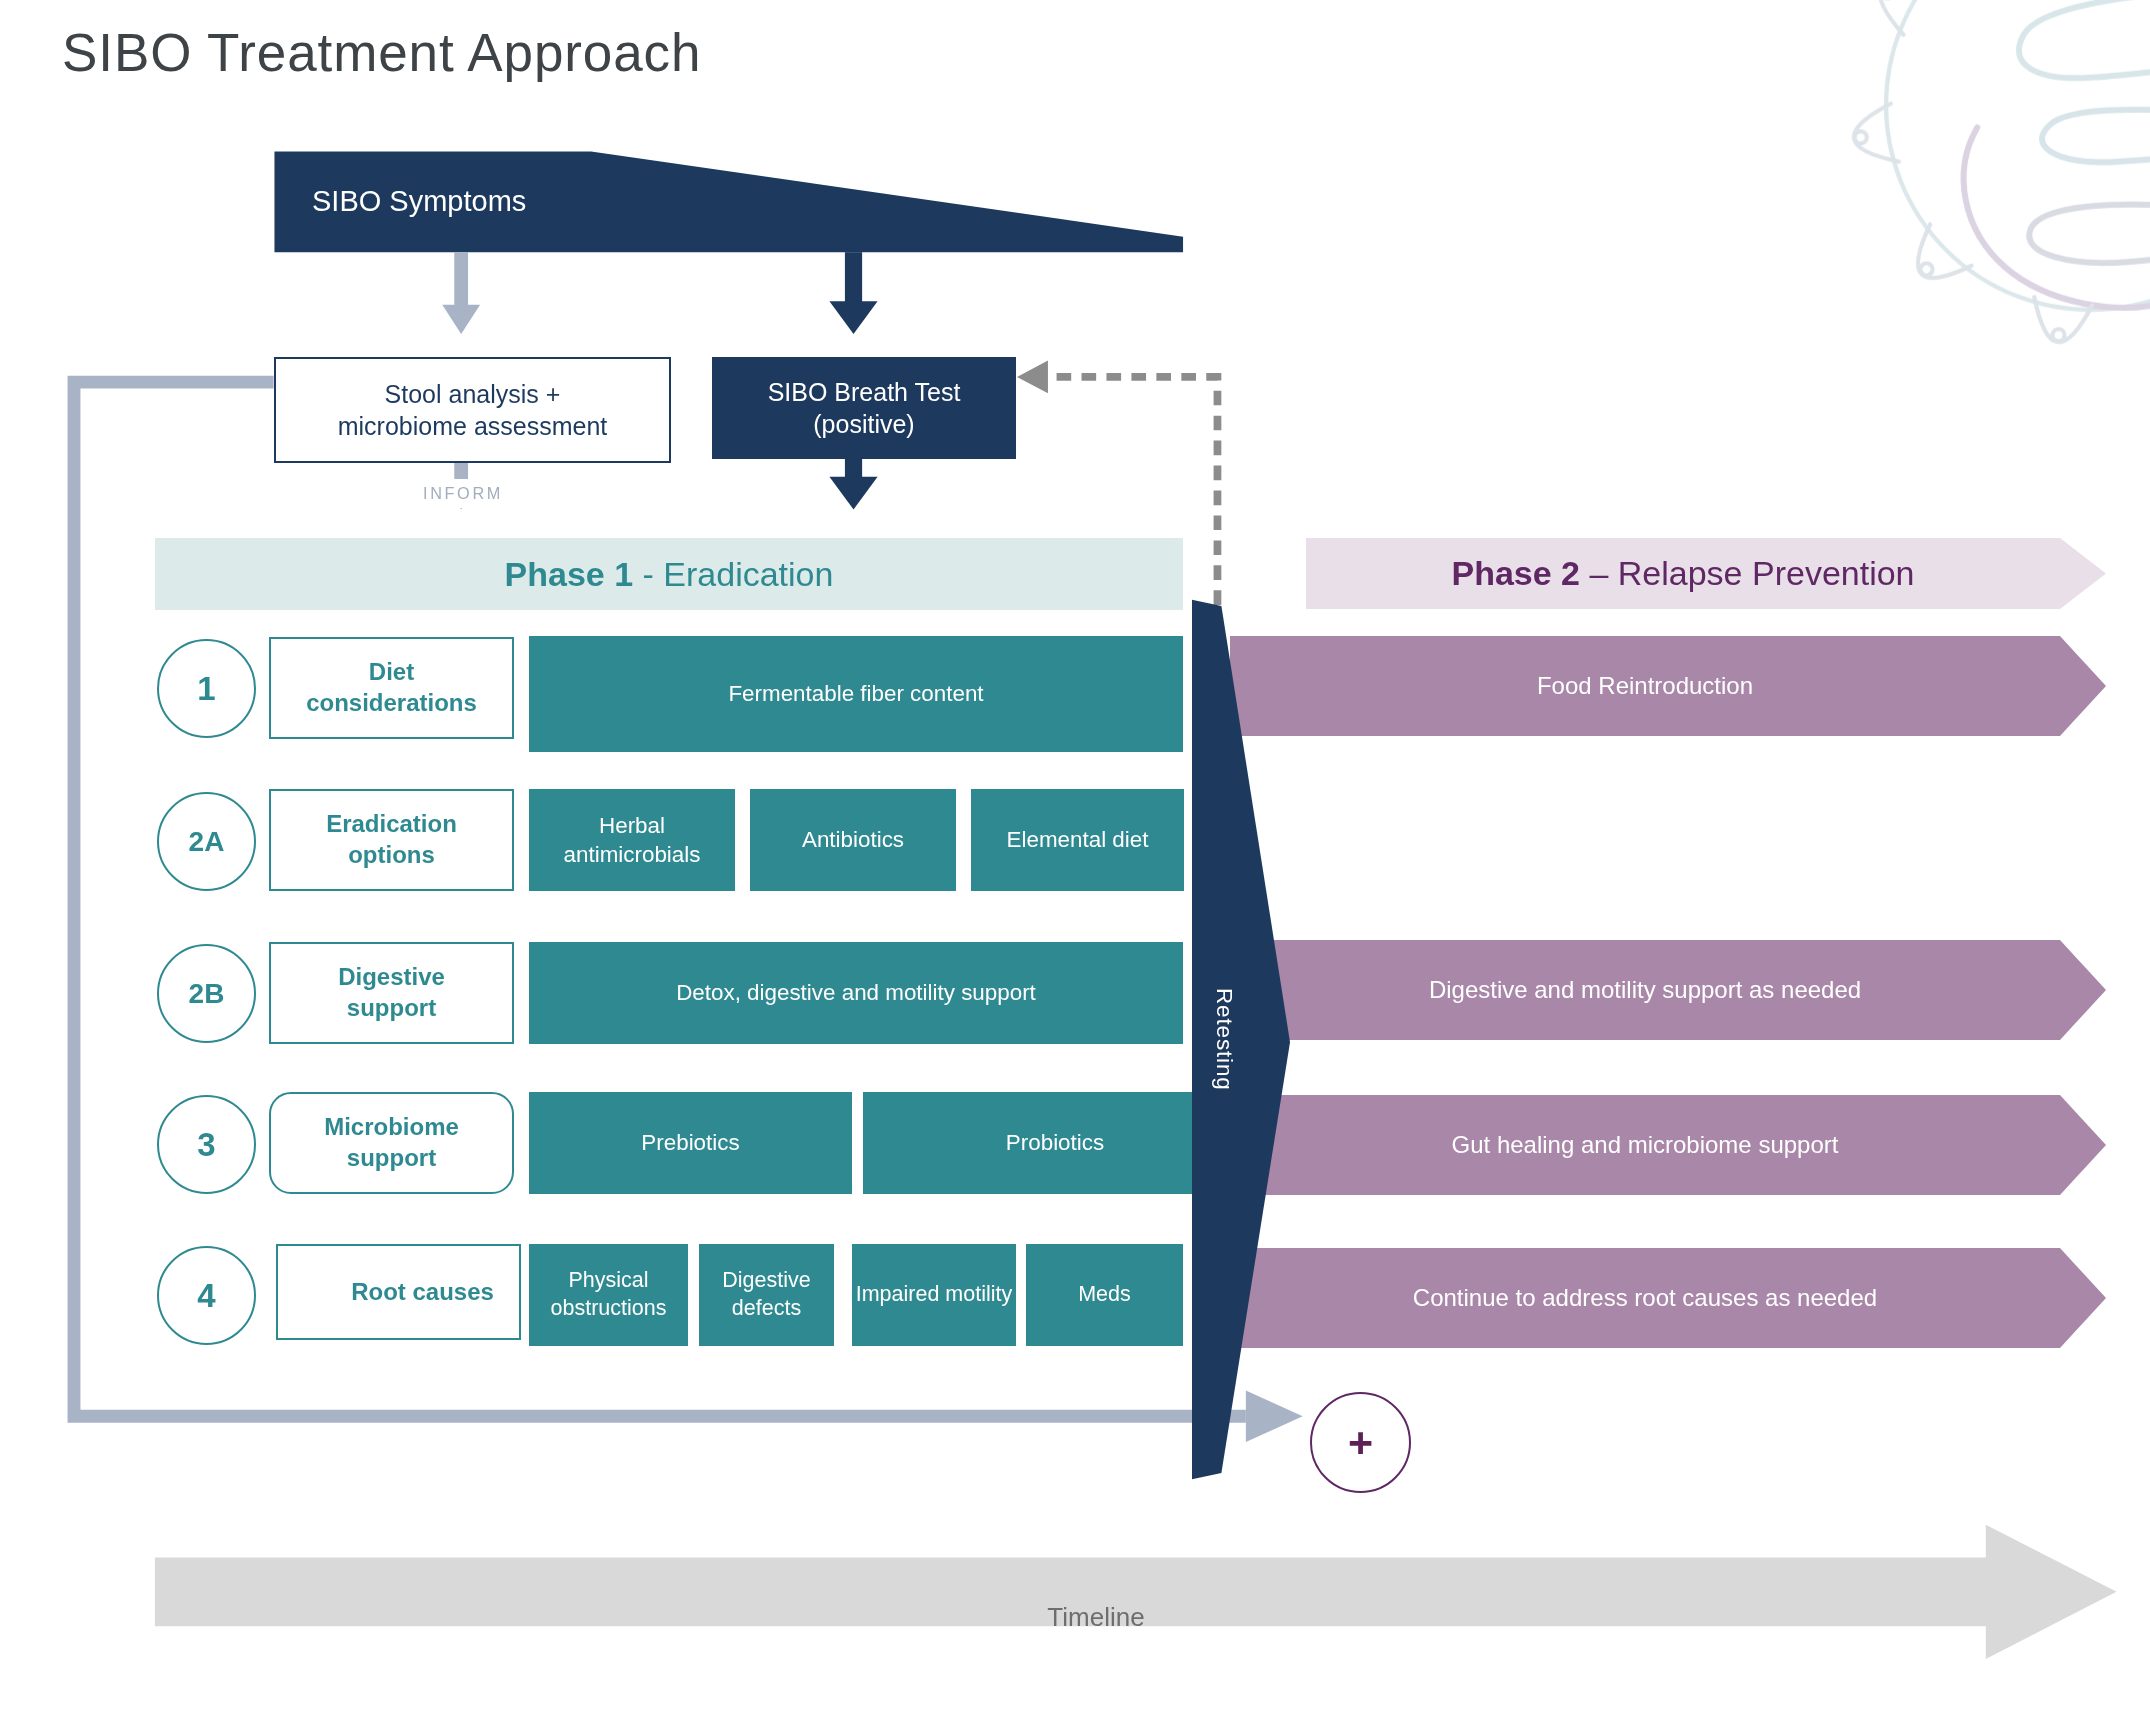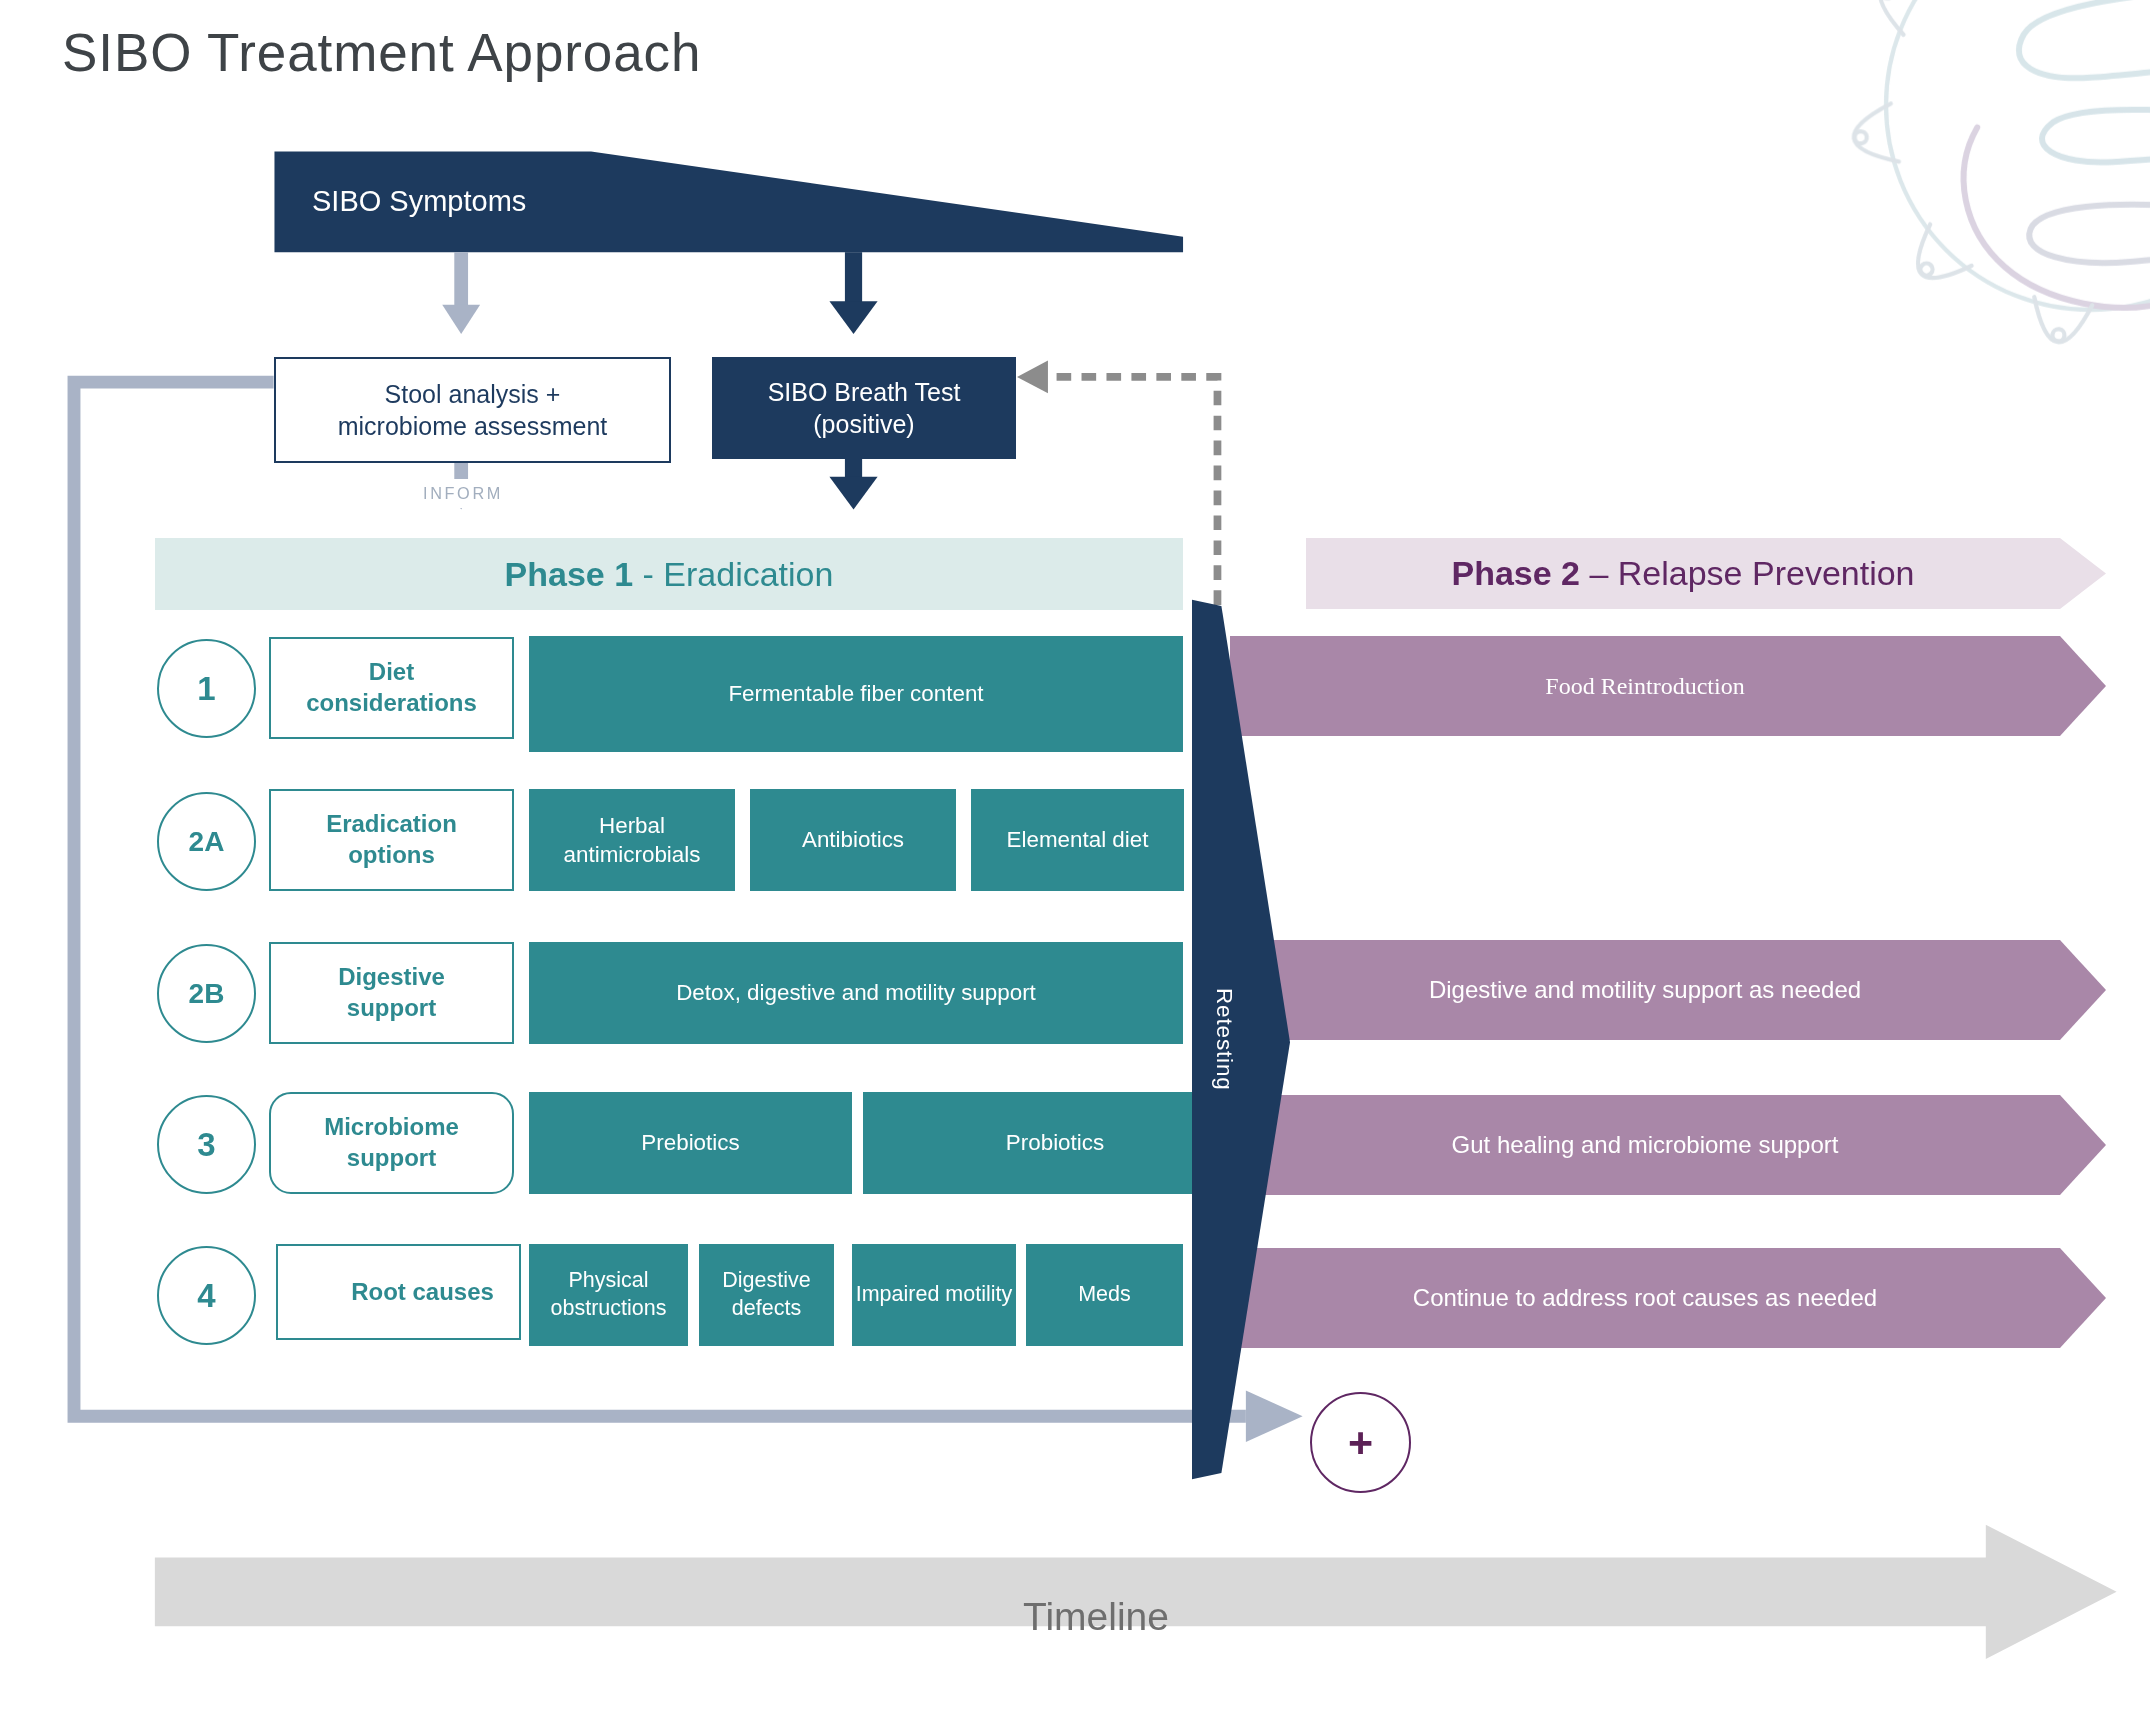--- a/index.html
+++ b/index.html
@@ -61,21 +61,21 @@
   }
   .retesting-shape{
     left:1192px;top:598px;width:98px;height:883px;background:#1d3a5e;z-index:5;
     clip-path:polygon(0 0.2%, 30% 0.9%, 100% 50.3%, 30% 99.1%, 0 99.8%);
     display:flex;align-items:center;
   }
   .retesting-shape span{
     writing-mode:vertical-rl;color:#ffffff;font-size:22.4px;letter-spacing:0.9px;margin-left:19px;
   }
   .timeline-label{
-    left:881px;top:1557px;width:430px;height:64px;color:#6e6e6e;font-size:39px;z-index:1;text-align:right;
+    left:881px;top:1557px;width:430px;height:64px;color:#6e6e6e;font-size:26px;z-index:1;text-align:right;
   }
   svg.bg{position:absolute;left:0;top:0;z-index:0;}
 </style>
 </head>
 <body>
 
 <div class="canvas">
 
   <svg class="bg" width="2151" height="1727" viewBox="0 0 2500 2007">
     <defs>
@@ -228,21 +228,21 @@
   <div class="abs fc teal-box" style="left:699px;top:1216px;width:135px;height:102px;font-size:21.5px;">
     <span>Digestive defects</span>
   </div>
   <div class="abs fc teal-box" style="left:852px;top:1216px;width:164px;height:102px;font-size:21.5px;justify-content:center;">
     <span>Impaired motility</span>
   </div>
   <div class="abs fc teal-box" style="left:1026px;top:1216px;width:157px;height:102px;font-size:21.5px;">
     <span>Meds</span>
   </div>
 
-  <div class="abs fc p2-bar" style="top:608px;font-family:Liberation Serif, serif;">
+  <div class="abs fc p2-bar" style="top:608px;">
     <span>Food Reintroduction</span>
   </div>
   <div class="abs fc p2-bar" style="top:912px;">
     <span>Digestive and motility support as needed</span>
   </div>
   <div class="abs fc p2-bar" style="top:1067px;">
     <span>Gut healing and microbiome support</span>
   </div>
   <div class="abs fc p2-bar" style="top:1220px;">
     <span>Continue to address root causes as needed</span>

